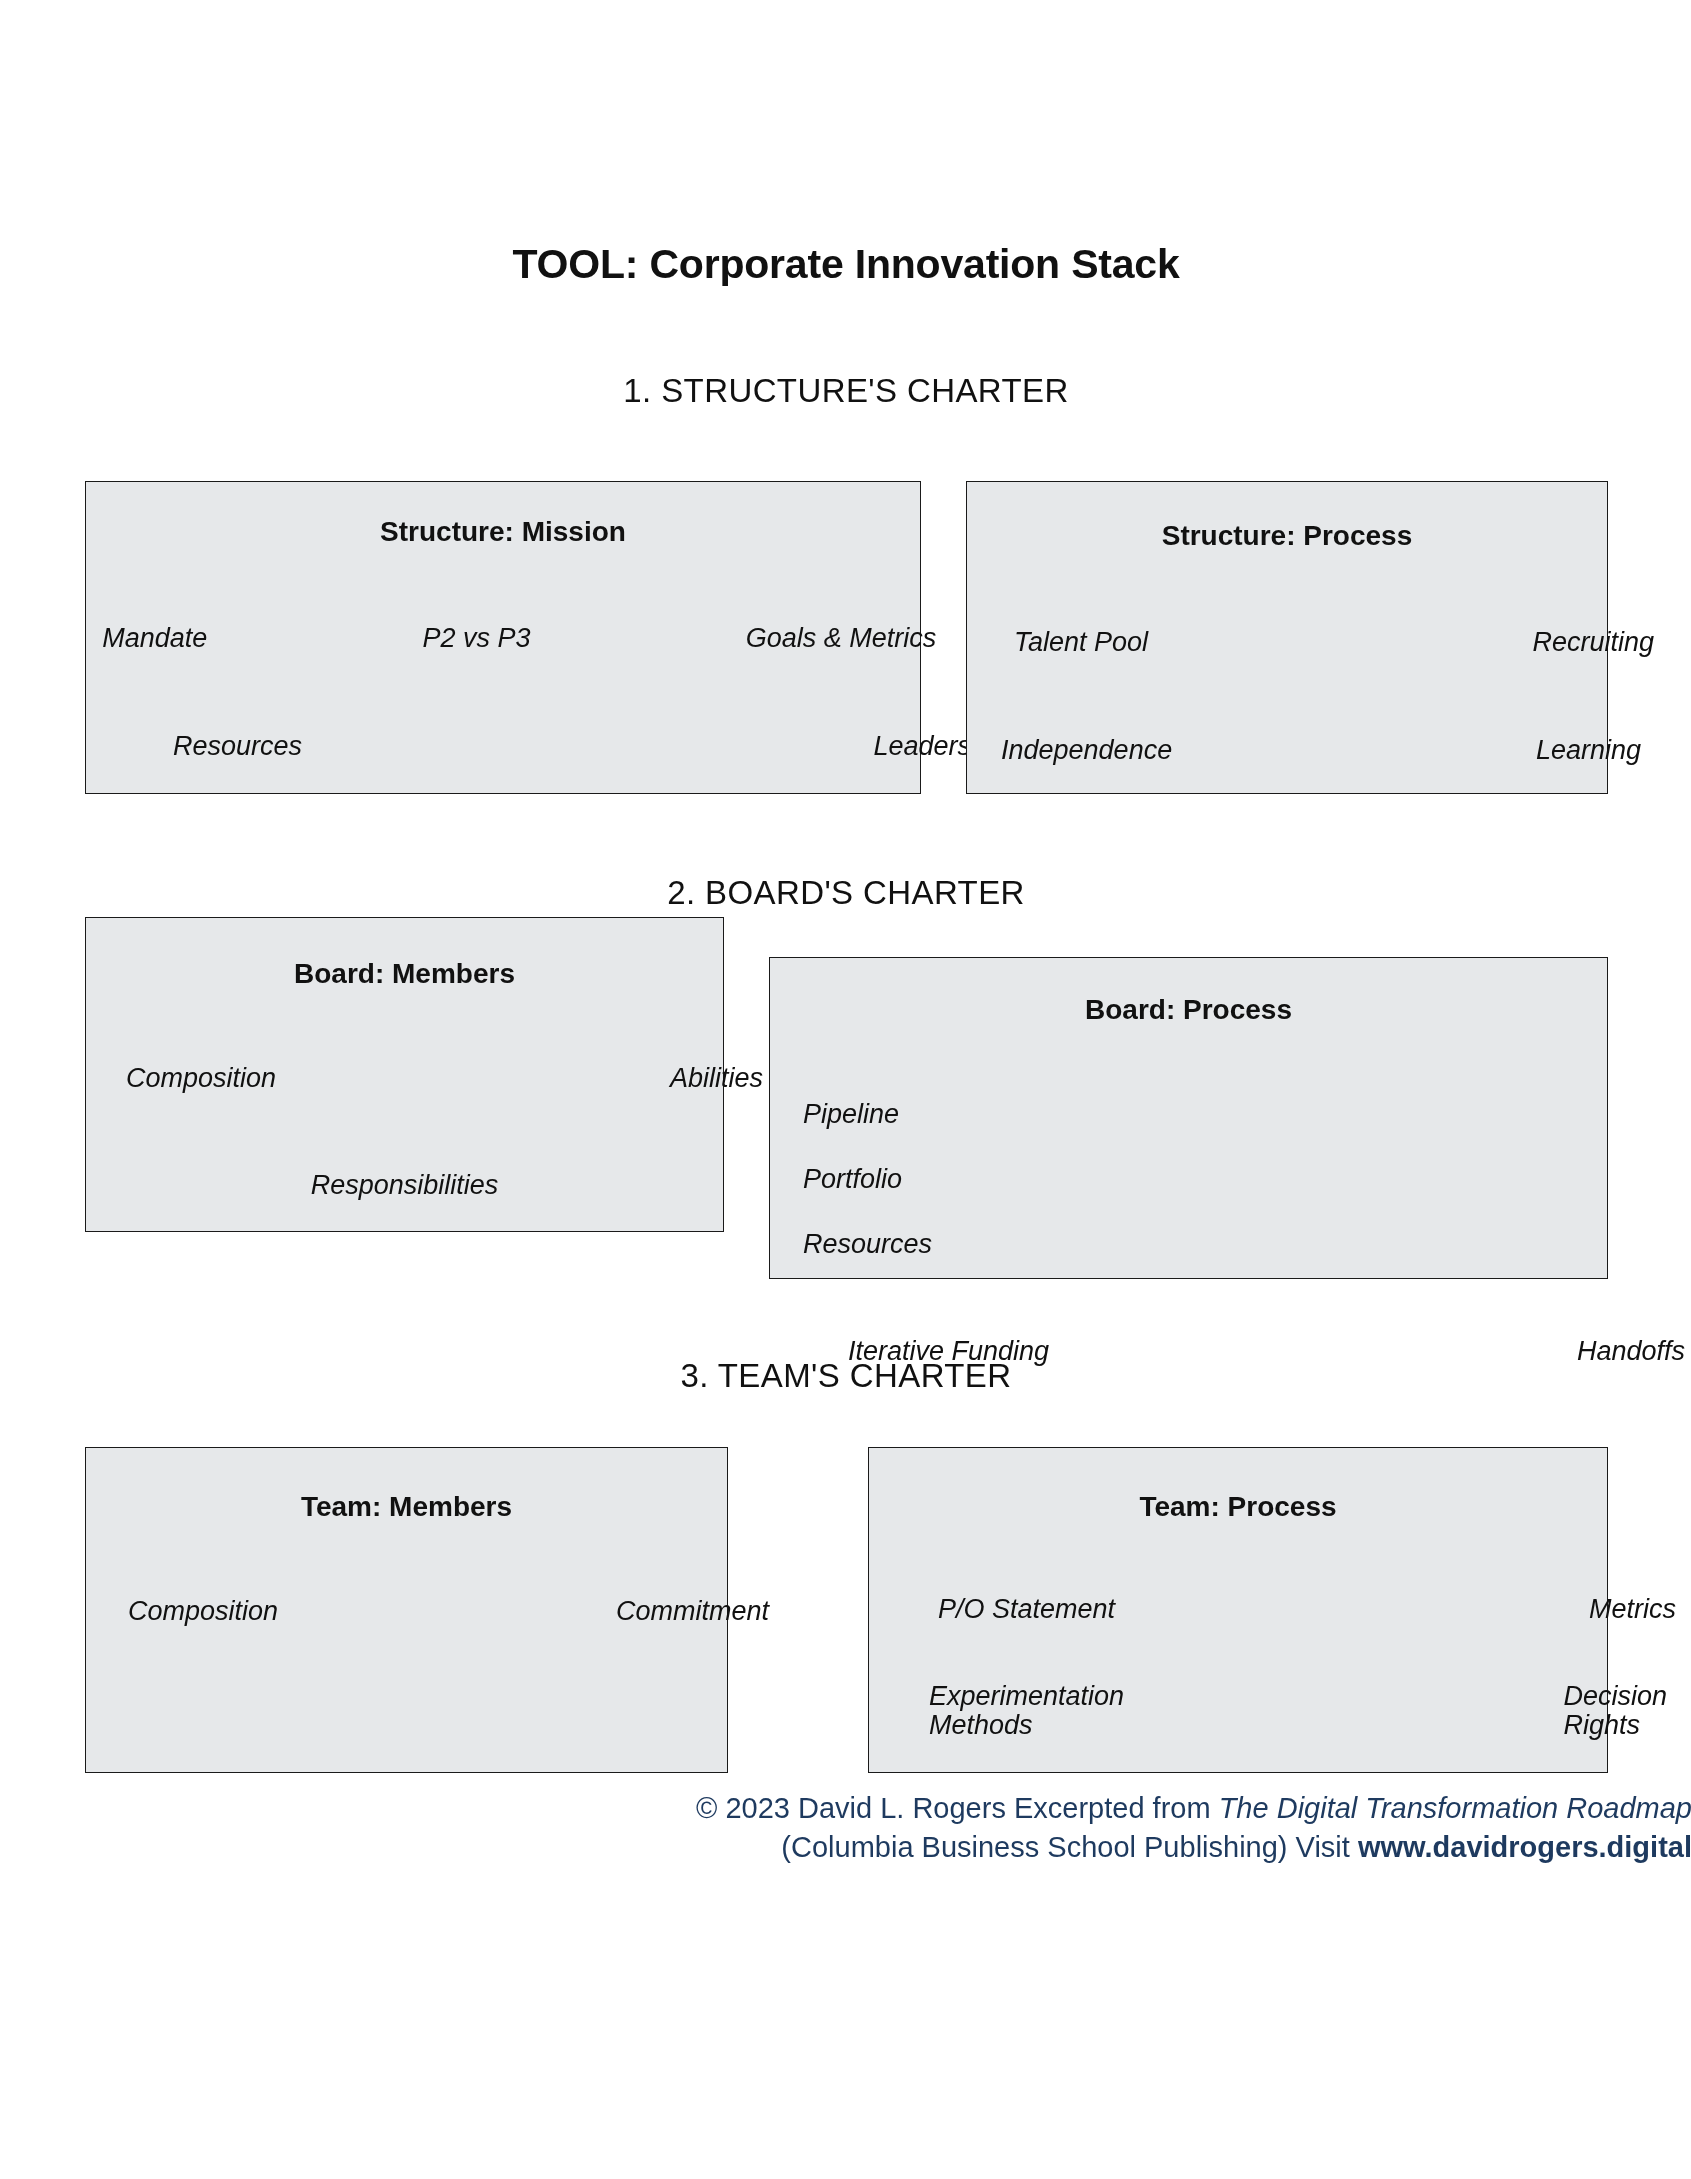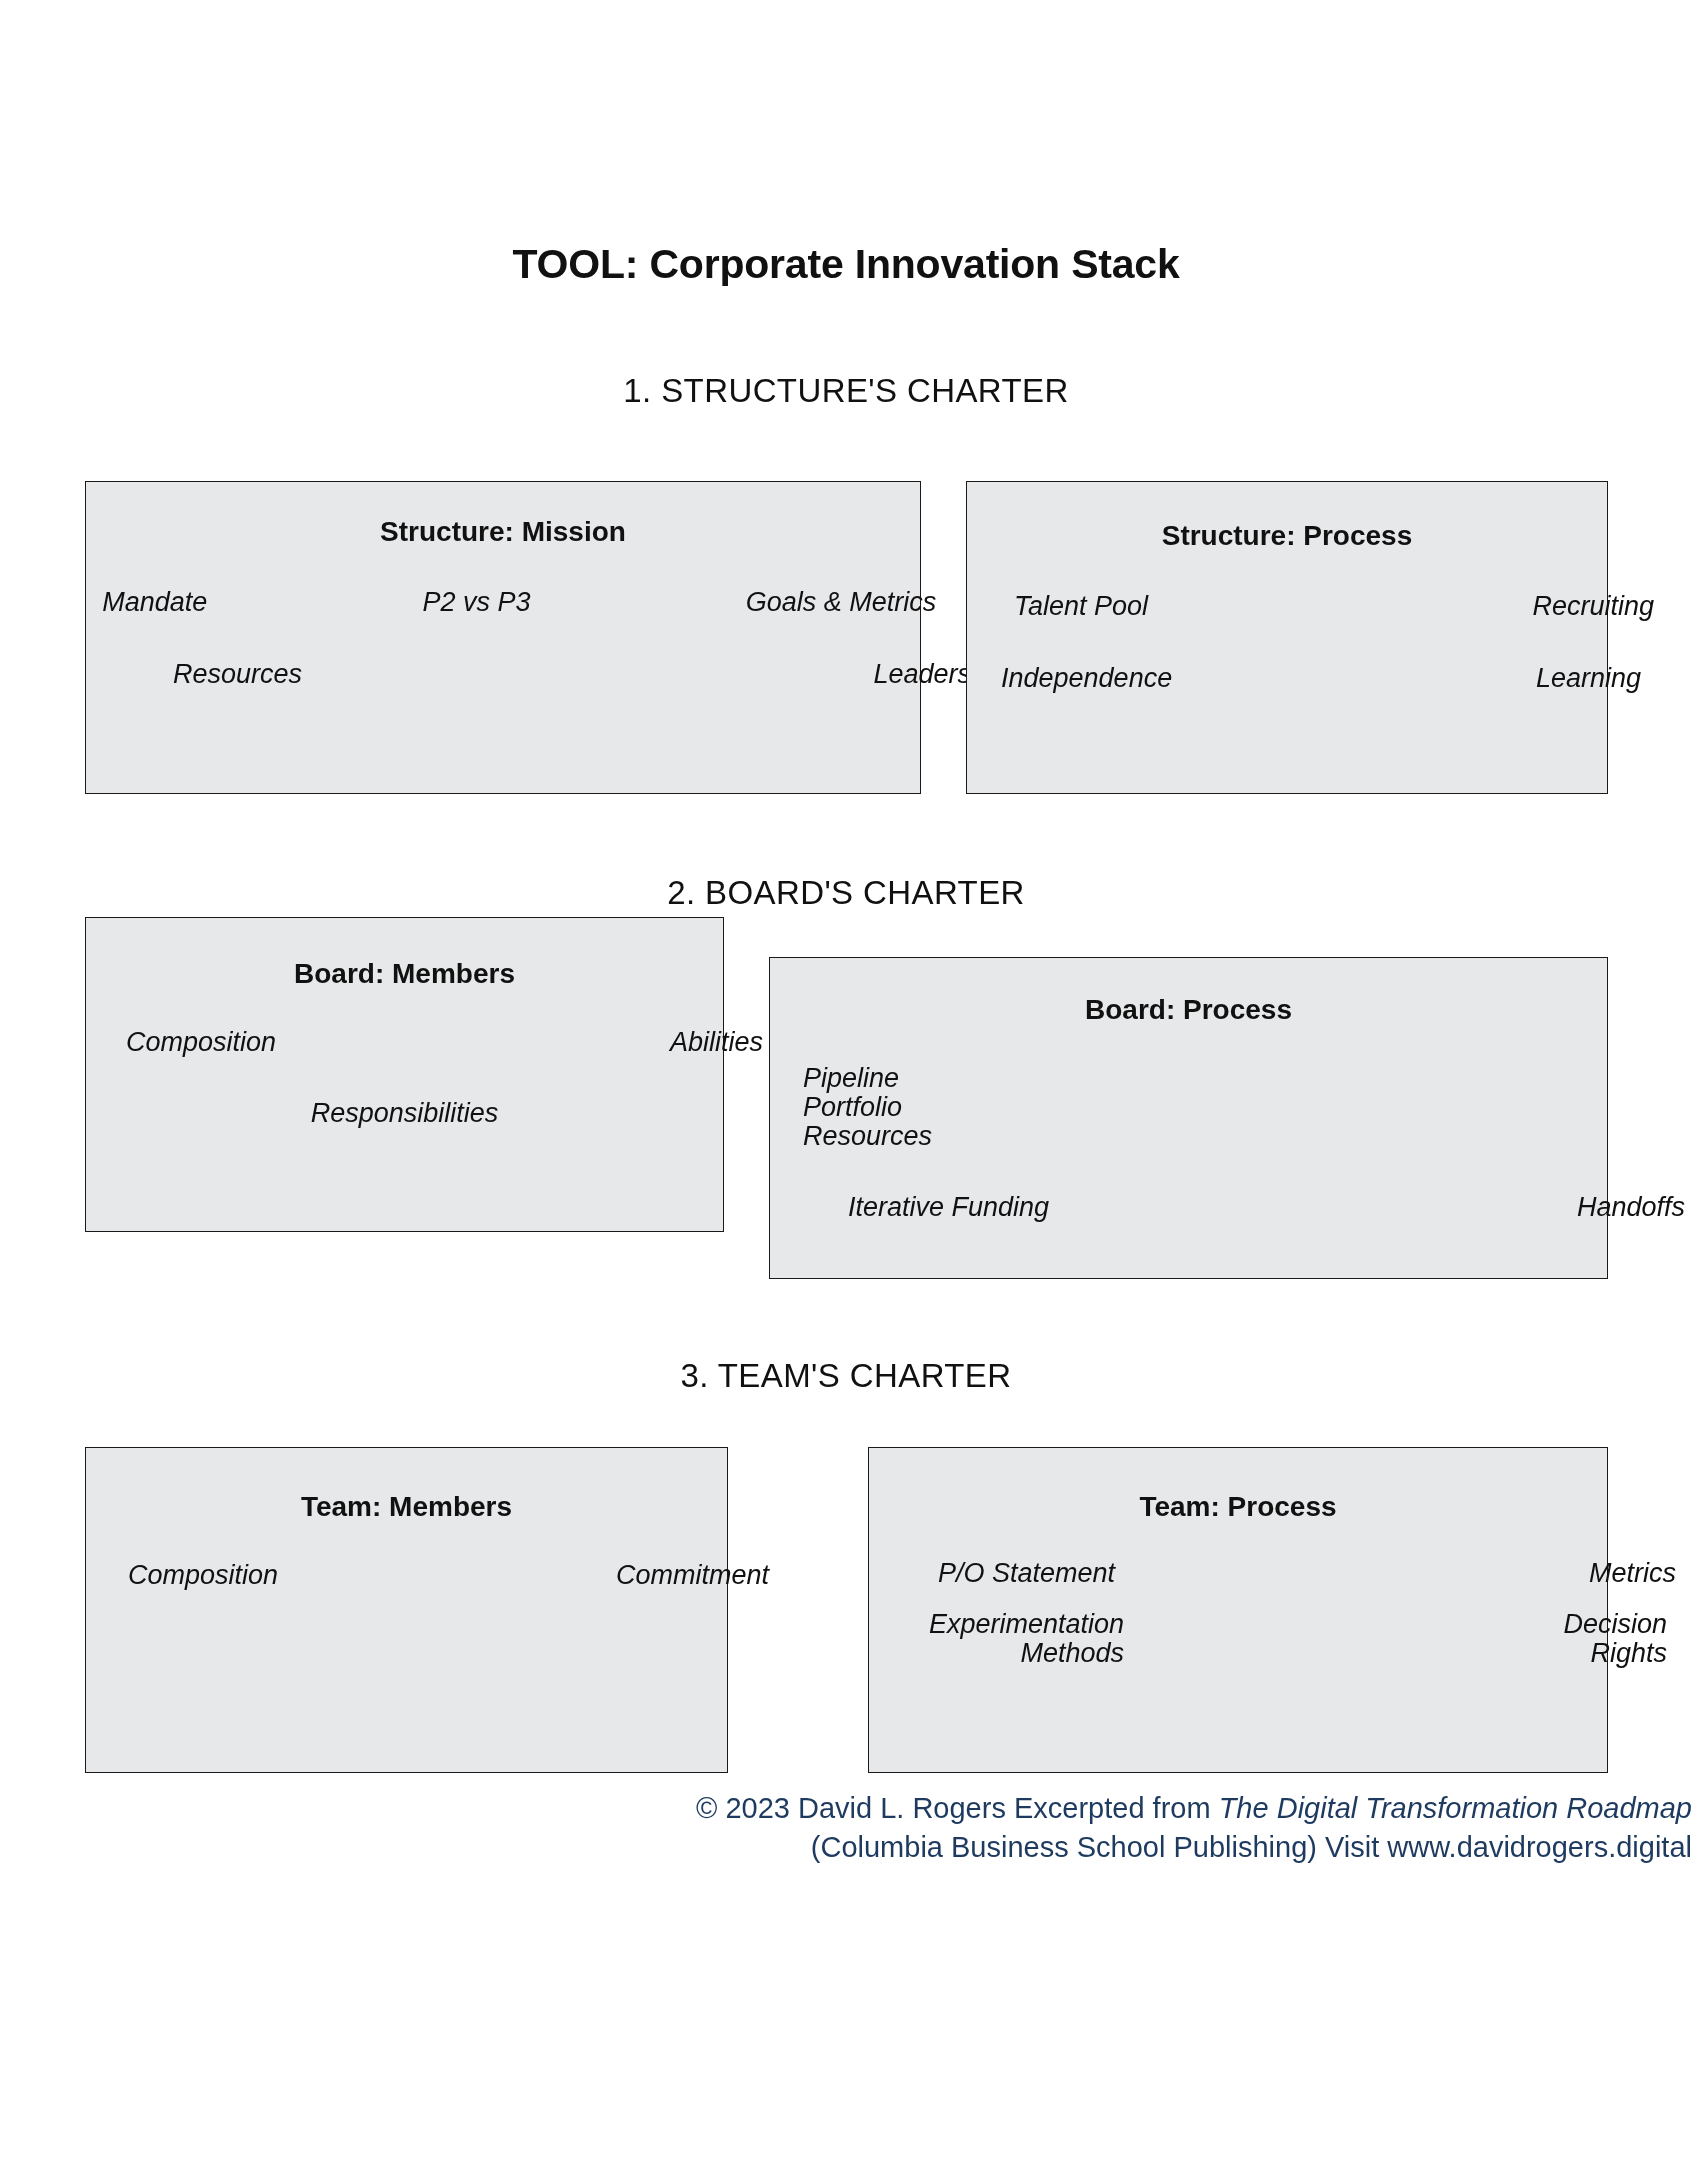--- a/index.html
+++ b/index.html
@@ -85,23 +85,24 @@
     flex-direction: row;
     justify-content: center;
     align-items: flex-start;
     width: 100%;
   }
 
   .item {
     font-size: 27px;
     font-style: italic;
     color: #111111;
-    text-align: right;
+    text-align: left;
     line-height: 1.08;
     white-space: pre-line;
+    margin-top: 36px;
   }
 
   
   #box-structure-mission {
     left: 85px; top: 481px; width: 836px; height: 313px;
     padding-top: 34px;
   }
   #box-structure-mission .box-rows { margin-top: 40px; }
   #box-structure-mission .box-row.r0 { padding: 0 16.3px; justify-content: space-between; }
   #box-structure-mission .box-row.r1 { margin-top: 43px; padding-left: 87px; padding-right: 127px; justify-content: space-between; }
@@ -154,21 +155,21 @@
     left: 0;
     top: 1789px;
     width: 1692px;
     text-align: right;
     color: #1e3a5f;
     font-size: 29px;
     line-height: 1.36;
   }
   .footer-line { white-space: nowrap; }
   .footer em { font-style: italic; }
-  .footer b { font-weight: normal; }
+  .footer b { font-weight: bold; }
 </style>
 </head>
 <body>
 
 <div class="page">
 
   <div class="doc-title">TOOL: Corporate Innovation Stack</div>
 
   <div class="section-header sh-1">1. STRUCTURE'S CHARTER</div>
 

